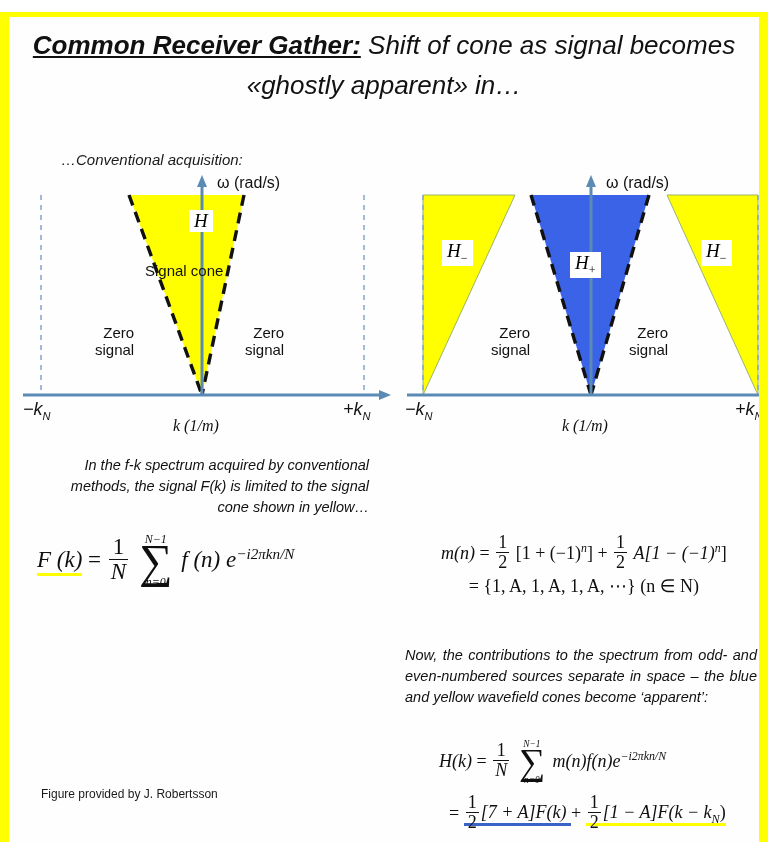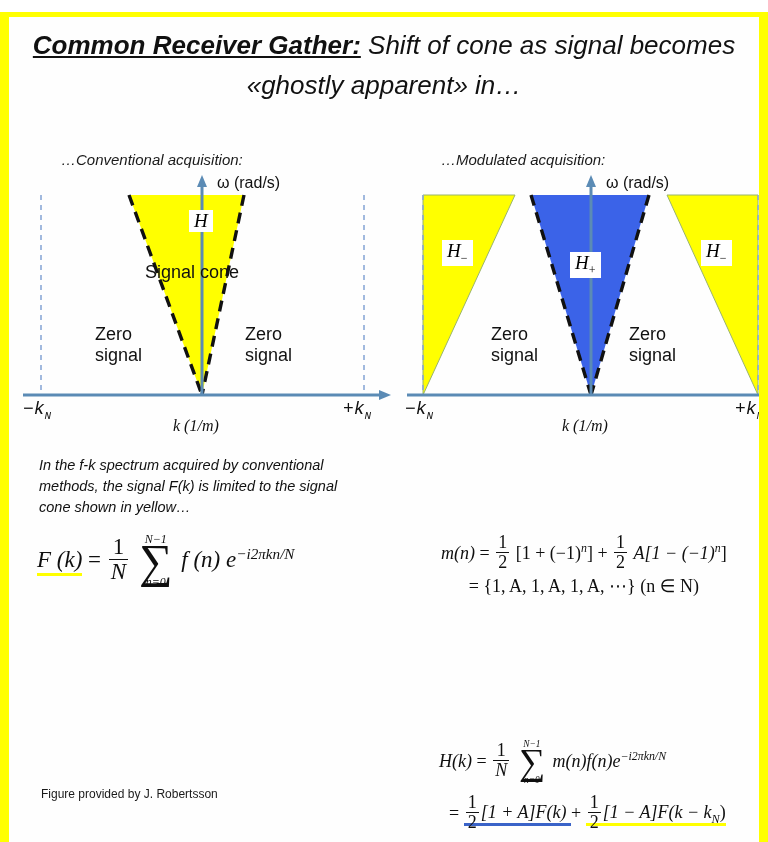--- a/index.html
+++ b/index.html
@@ -79,36 +79,36 @@
     font-size: 19px;
     color: #000000;
     padding: 1px 5px 2px 5px;
     line-height: 1;
     white-space: nowrap;
   }
   .chip sub { font-size: 12px; font-style: normal; }
   .plain-label {
     position: absolute;
     font-family: "Liberation Sans", sans-serif;
-    font-size: 18px;
-    color: #111111;
-    white-space: nowrap;
-    text-align: left;
+    font-size: 15px;
+    color: #111111;
+    white-space: nowrap;
+    text-align: right;
     line-height: 1.15;
   }
   .axis-label {
     position: absolute;
     font-family: "Liberation Sans", sans-serif;
     font-size: 16px;
     color: #111111;
     white-space: nowrap;
   }
   .knlabel {
     position: absolute;
-    font-family: Liberation Mono, monospace;
+    font-family: Liberation Sans, sans-serif;
     font-style: italic;
     font-size: 18px;
     color: #111111;
     white-space: nowrap;
   }
   .knlabel sub { font-size: 11px; }
   .klabel {
     position: absolute;
     font-family: "Liberation Sans", sans-serif;
     font-size: 16px;
@@ -119,21 +119,21 @@
 
   
   .para {
     position: absolute;
     font-style: italic;
     font-size: 14.5px;
     line-height: 1.45;
     color: #111111;
     font-family: "Liberation Sans", sans-serif;
   }
-  #para-left  { left: 30px;  top: 438px; width: 330px; text-align: left; }
+  #para-left  { left: 30px;  top: 438px; width: 330px; text-align: right; }
   #para-right-1 { left: 396px; top: 436px; width: 352px; text-align: justify; }
   #para-right-2 { left: 396px; top: 628px; width: 352px; text-align: justify; }
 
   .credit {
     position: absolute;
     left: 32px;
     top: 770px;
     font-size: 12px;
     color: #1a1a1a;
     font-family: "Liberation Sans", sans-serif;
@@ -201,21 +201,20 @@
 <body>
 
 <div id="slide">
  <div class="inner">
 
   <div class="title-wrap">
     <span class="title-underline">Common Receiver Gather:</span><span class="title-rest"> Shift of cone as signal becomes «ghostly apparent» in…</span>
   </div>
 
   <div class="caption" id="caption-left">…Conventional acquisition:</div>
-  <div class="caption" id="caption-right">…Modulated acquisition:</div>
 
   <div class="diagram" id="diagram-left">
     <svg width="380" height="270" viewBox="0 0 380 270">
 
       <polygon points="112,28 227,28 185,228" fill="#ffff00" stroke="none"></polygon>
 
       <line x1="112" y1="28" x2="185" y2="228" stroke="#111111" stroke-width="3.4" stroke-dasharray="11,7"></line>
       <line x1="227" y1="28" x2="185" y2="228" stroke="#111111" stroke-width="3.4" stroke-dasharray="11,7"></line>
 
       <line x1="24" y1="28" x2="24" y2="228" stroke="#8aa8d6" stroke-width="1.6" stroke-dasharray="5,5"></line>
@@ -313,20 +312,21 @@
     </span>
     <span class="mn">[1 + (−1)</span><span class="sup mi">n</span><span class="mn">] +</span>
     <span class="frac">
       <span class="num mn">1</span>
       <span class="den mn">2</span>
     </span>
     <span class="mi">A[1 − (−1)</span><span class="sup mi">n</span><span class="mn">]</span>
     <span class="line2 mn">= {1, A, 1, A, 1, A, ⋯} (n ∈ N)</span>
   </div>
 
+  <div class="para" id="para-right-2">Now, the contributions to the spectrum from odd- and even-numbered sources separate in space – the blue and yellow wavefield cones become ‘apparent’:</div>
 
   <div class="math" id="math-Hk">
     <span class="mi">H(k)</span>
     <span class="mn">=</span>
     <span class="frac">
       <span class="num mn">1</span>
       <span class="den mi">N</span>
     </span>
     <span class="sum">
       <span class="top">N−1</span>
@@ -334,21 +334,21 @@
       <span class="bot">n=0</span>
     </span>
     <span class="mi">m(n)f(n)e</span><span class="sup mi">−i2πkn/N</span>
 
     <span class="line2">
       <span class="mn">=</span>
       <span class="hl-blue">
         <span class="frac">
           <span class="num mn">1</span>
           <span class="den mn">2</span>
-        </span><span class="mi">[1 + A]F(k)</span>
+        </span><span class="mi">[7 + A]F(k)</span>
       </span>
       <span class="mn">+</span>
       <span class="hl-yellow">
         <span class="frac">
           <span class="num mn">1</span>
           <span class="den mn">2</span>
         </span><span class="mi">[1 − A]F(k − k</span><sub class="mi" style="font-size:0.68em">N</sub><span class="mn">)</span>
       </span>
     </span>
   </div>

